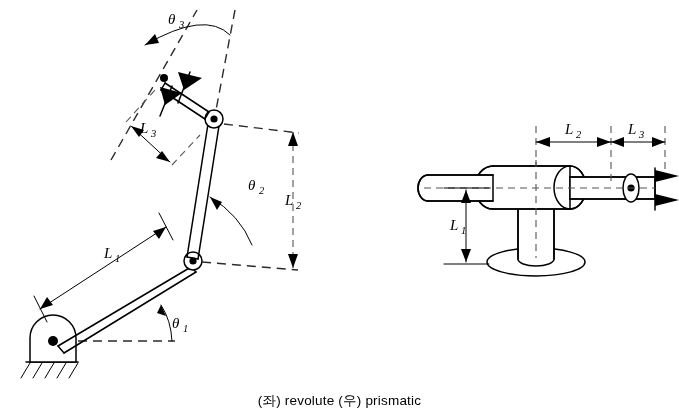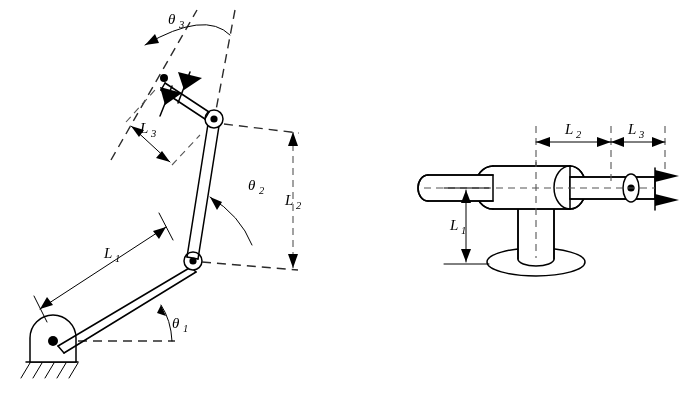--- a/index.html
+++ b/index.html
@@ -303,13 +303,14 @@
         <text class="label" x="628" y="134">L</text>
         <text class="label-sub" x="639" y="138">3</text>
 
         <text class="label" x="450" y="230">L</text>
         <text class="label-sub" x="461" y="234">1</text>
       </g>
     </g>
 
   </svg>
 
+  <div id="caption">(좌) revolute (우) prismatic</div>
 </div>
 
 </body></html>

